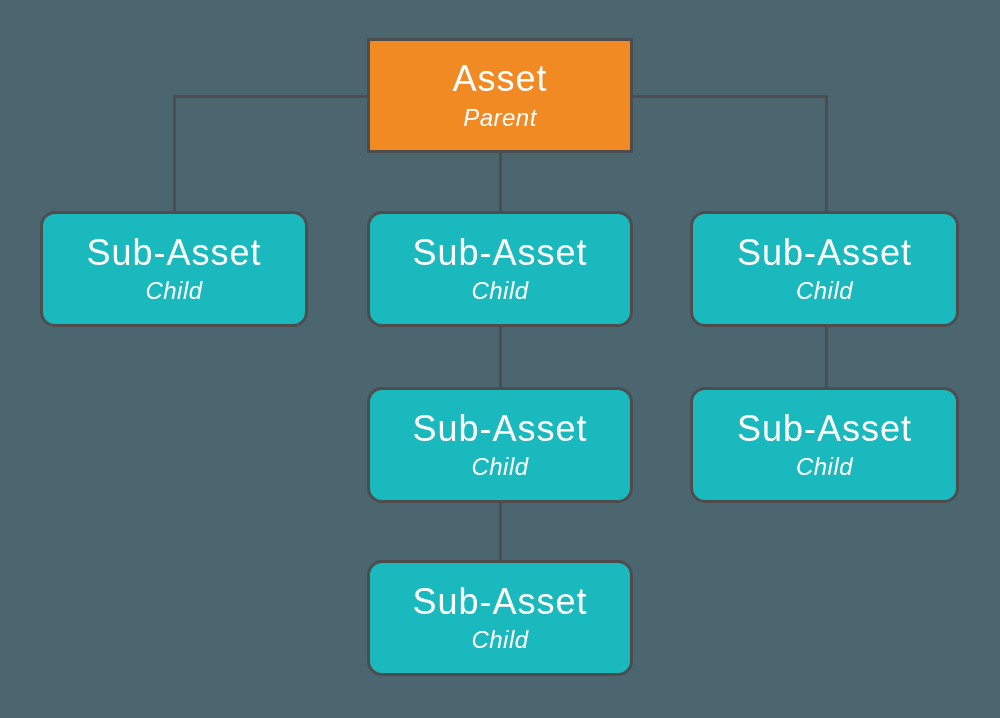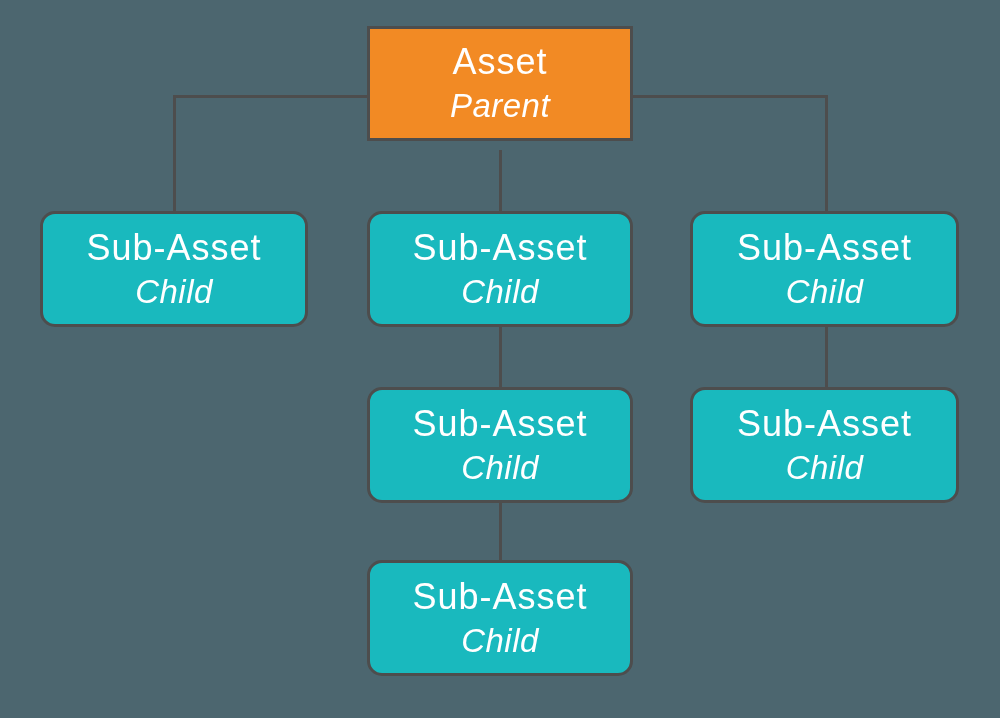--- a/index.html
+++ b/index.html
@@ -40,39 +40,39 @@
   }
   .node.parent { background: var(--parent); }
   .node.child  { background: var(--child); border-radius: 15px; }
   .node .title {
     font-size: 36px;
     font-weight: 500;
     letter-spacing: 1px;
     line-height: 1.15;
   }
   .node .subtitle {
-    font-size: 33px;
+    font-size: 24px;
     font-style: italic;
     font-weight: 400;
     letter-spacing: 0.5px;
     line-height: 1.2;
     margin-top: 4px;
   }
 
   
   .c-top-horizontal        { left: 173px; top: 95px;  width: 655px; height: 3px; }
   .c-left-drop             { left: 173px; top: 95px;  width: 3px;   height: 118px; }
   .c-right-drop            { left: 825px; top: 95px;  width: 3px;   height: 118px; }
   .c-center-drop-1         { left: 499px; top: 150px; width: 3px;   height: 63px; }
   .c-center-drop-2         { left: 499px; top: 325px; width: 3px;   height: 64px; }
   .c-right-drop-2          { left: 825px; top: 325px; width: 3px;   height: 64px; }
   .c-center-drop-3         { left: 499px; top: 500px; width: 3px;   height: 64px; }
 
   
-  .n-parent                { left: 367px; top: 26px;  width: 266px; height: 115px; }
+  .n-parent                { left: 367px; top: 38px;  width: 266px; height: 115px; }
   .n-child-left            { left: 40px;  top: 211px; width: 268px; height: 116px; }
   .n-child-center          { left: 367px; top: 211px; width: 266px; height: 116px; }
   .n-child-right           { left: 690px; top: 211px; width: 269px; height: 116px; }
   .n-grandchild-center     { left: 367px; top: 387px; width: 266px; height: 116px; }
   .n-grandchild-right      { left: 690px; top: 387px; width: 269px; height: 116px; }
   .n-greatgrandchild-center{ left: 367px; top: 560px; width: 266px; height: 116px; }
 </style>
 </head>
 <body>
 

